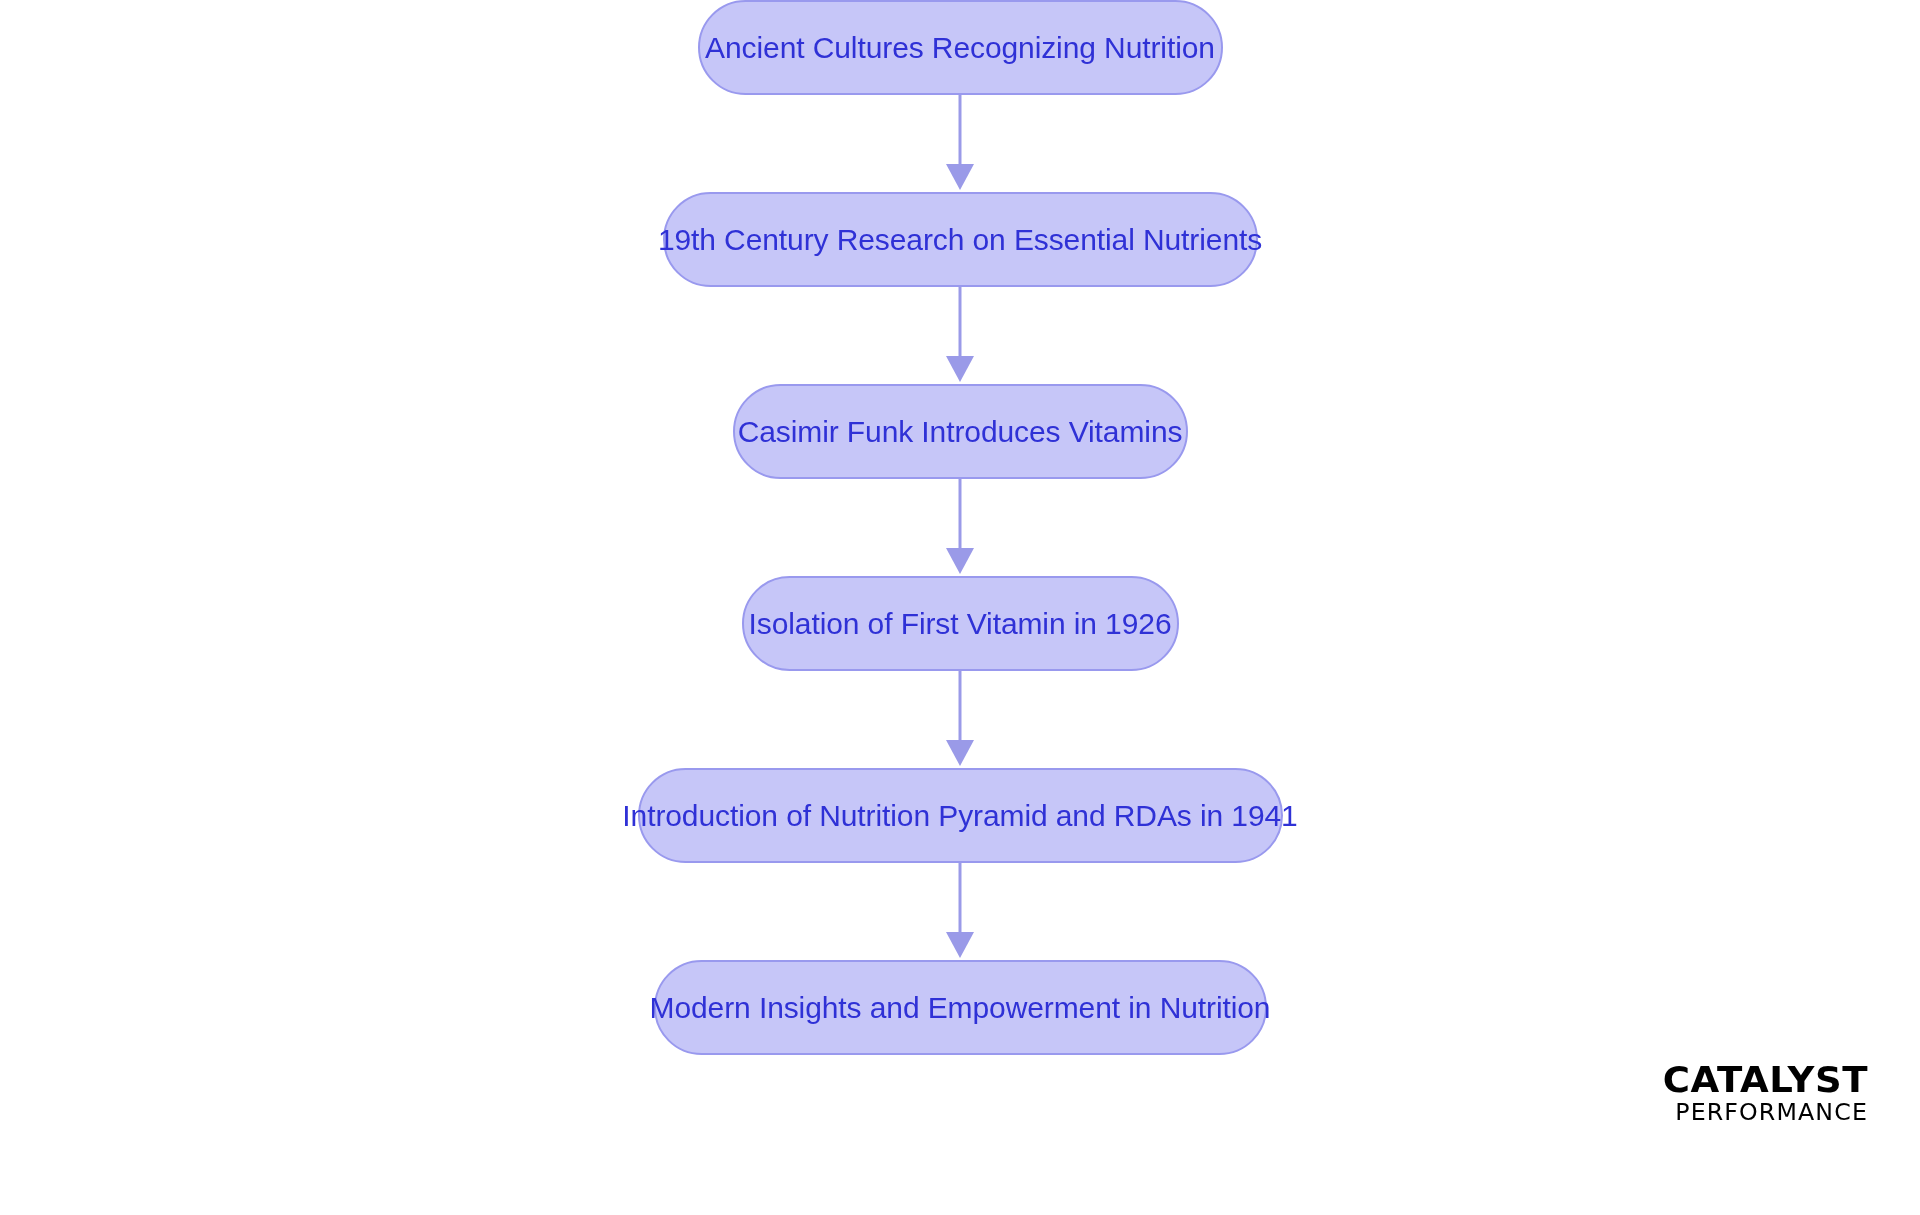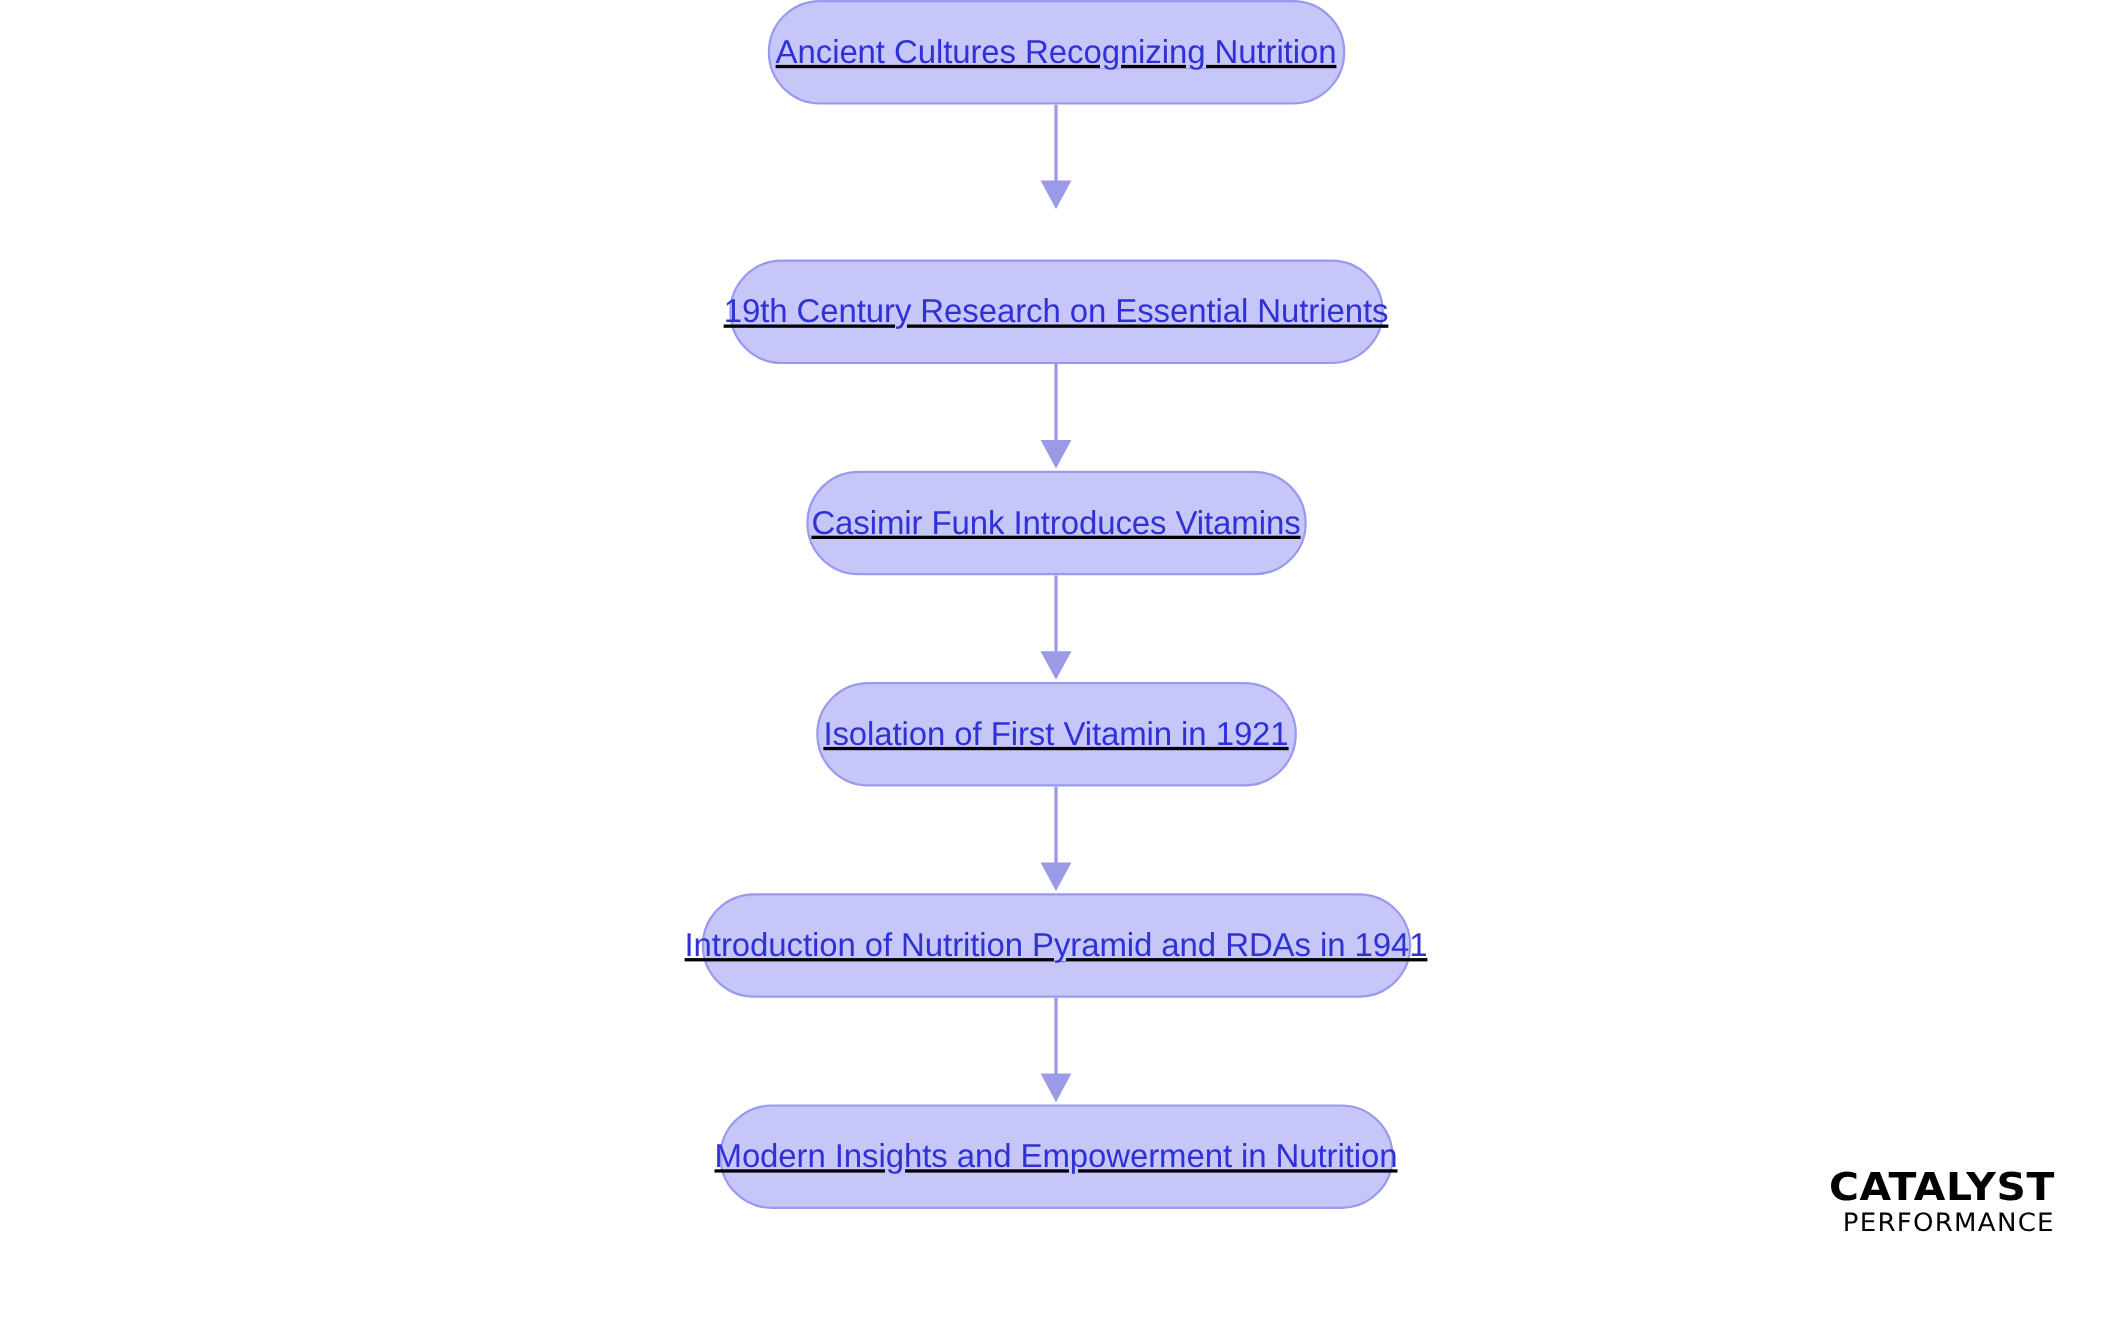--- a/index.html
+++ b/index.html
@@ -48,21 +48,20 @@
     box-sizing: border-box;
     height: 95px;
     border: 2px solid #9999ee;
     background: #c6c6f8;
     border-radius: 48px;
     display: flex;
     align-items: center;
     justify-content: center;
     padding: 0 46px;
     white-space: nowrap;
-    text-decoration: underline;
   }
 
   .node-label {
     font-size: 30px;
     line-height: 1;
     color: #2f31d6;
     letter-spacing: -0.1px;
     font-weight: 400;
   }
 
@@ -122,21 +121,21 @@
     </div>
 
     <div class="flow-row">
       <svg class="connector" viewBox="0 0 60 97">
         <line x1="30" y1="0" x2="30" y2="78" stroke="#9a9ae8" stroke-width="3"></line>
         <polygon points="30,95 16,69 44,69" fill="#9a9ae8"></polygon>
       </svg>
     </div>
 
     <div class="flow-row">
-      <div class="node" style="width:595px;margin-top:44px;">
+      <div class="node" style="width:595px;">
         <span class="node-label">19th Century Research on Essential Nutrients</span>
       </div>
     </div>
 
     <div class="flow-row">
       <svg class="connector" viewBox="0 0 60 97">
         <line x1="30" y1="0" x2="30" y2="78" stroke="#9a9ae8" stroke-width="3"></line>
         <polygon points="30,95 16,69 44,69" fill="#9a9ae8"></polygon>
       </svg>
     </div>
@@ -149,21 +148,21 @@
 
     <div class="flow-row">
       <svg class="connector" viewBox="0 0 60 97">
         <line x1="30" y1="0" x2="30" y2="78" stroke="#9a9ae8" stroke-width="3"></line>
         <polygon points="30,95 16,69 44,69" fill="#9a9ae8"></polygon>
       </svg>
     </div>
 
     <div class="flow-row">
       <div class="node" style="width:437px;">
-        <span class="node-label">Isolation of First Vitamin in 1921</span>
+        <span class="node-label">Isolation of First Vitamin in 1926</span>
       </div>
     </div>
 
     <div class="flow-row">
       <svg class="connector" viewBox="0 0 60 97">
         <line x1="30" y1="0" x2="30" y2="78" stroke="#9a9ae8" stroke-width="3"></line>
         <polygon points="30,95 16,69 44,69" fill="#9a9ae8"></polygon>
       </svg>
     </div>
 

